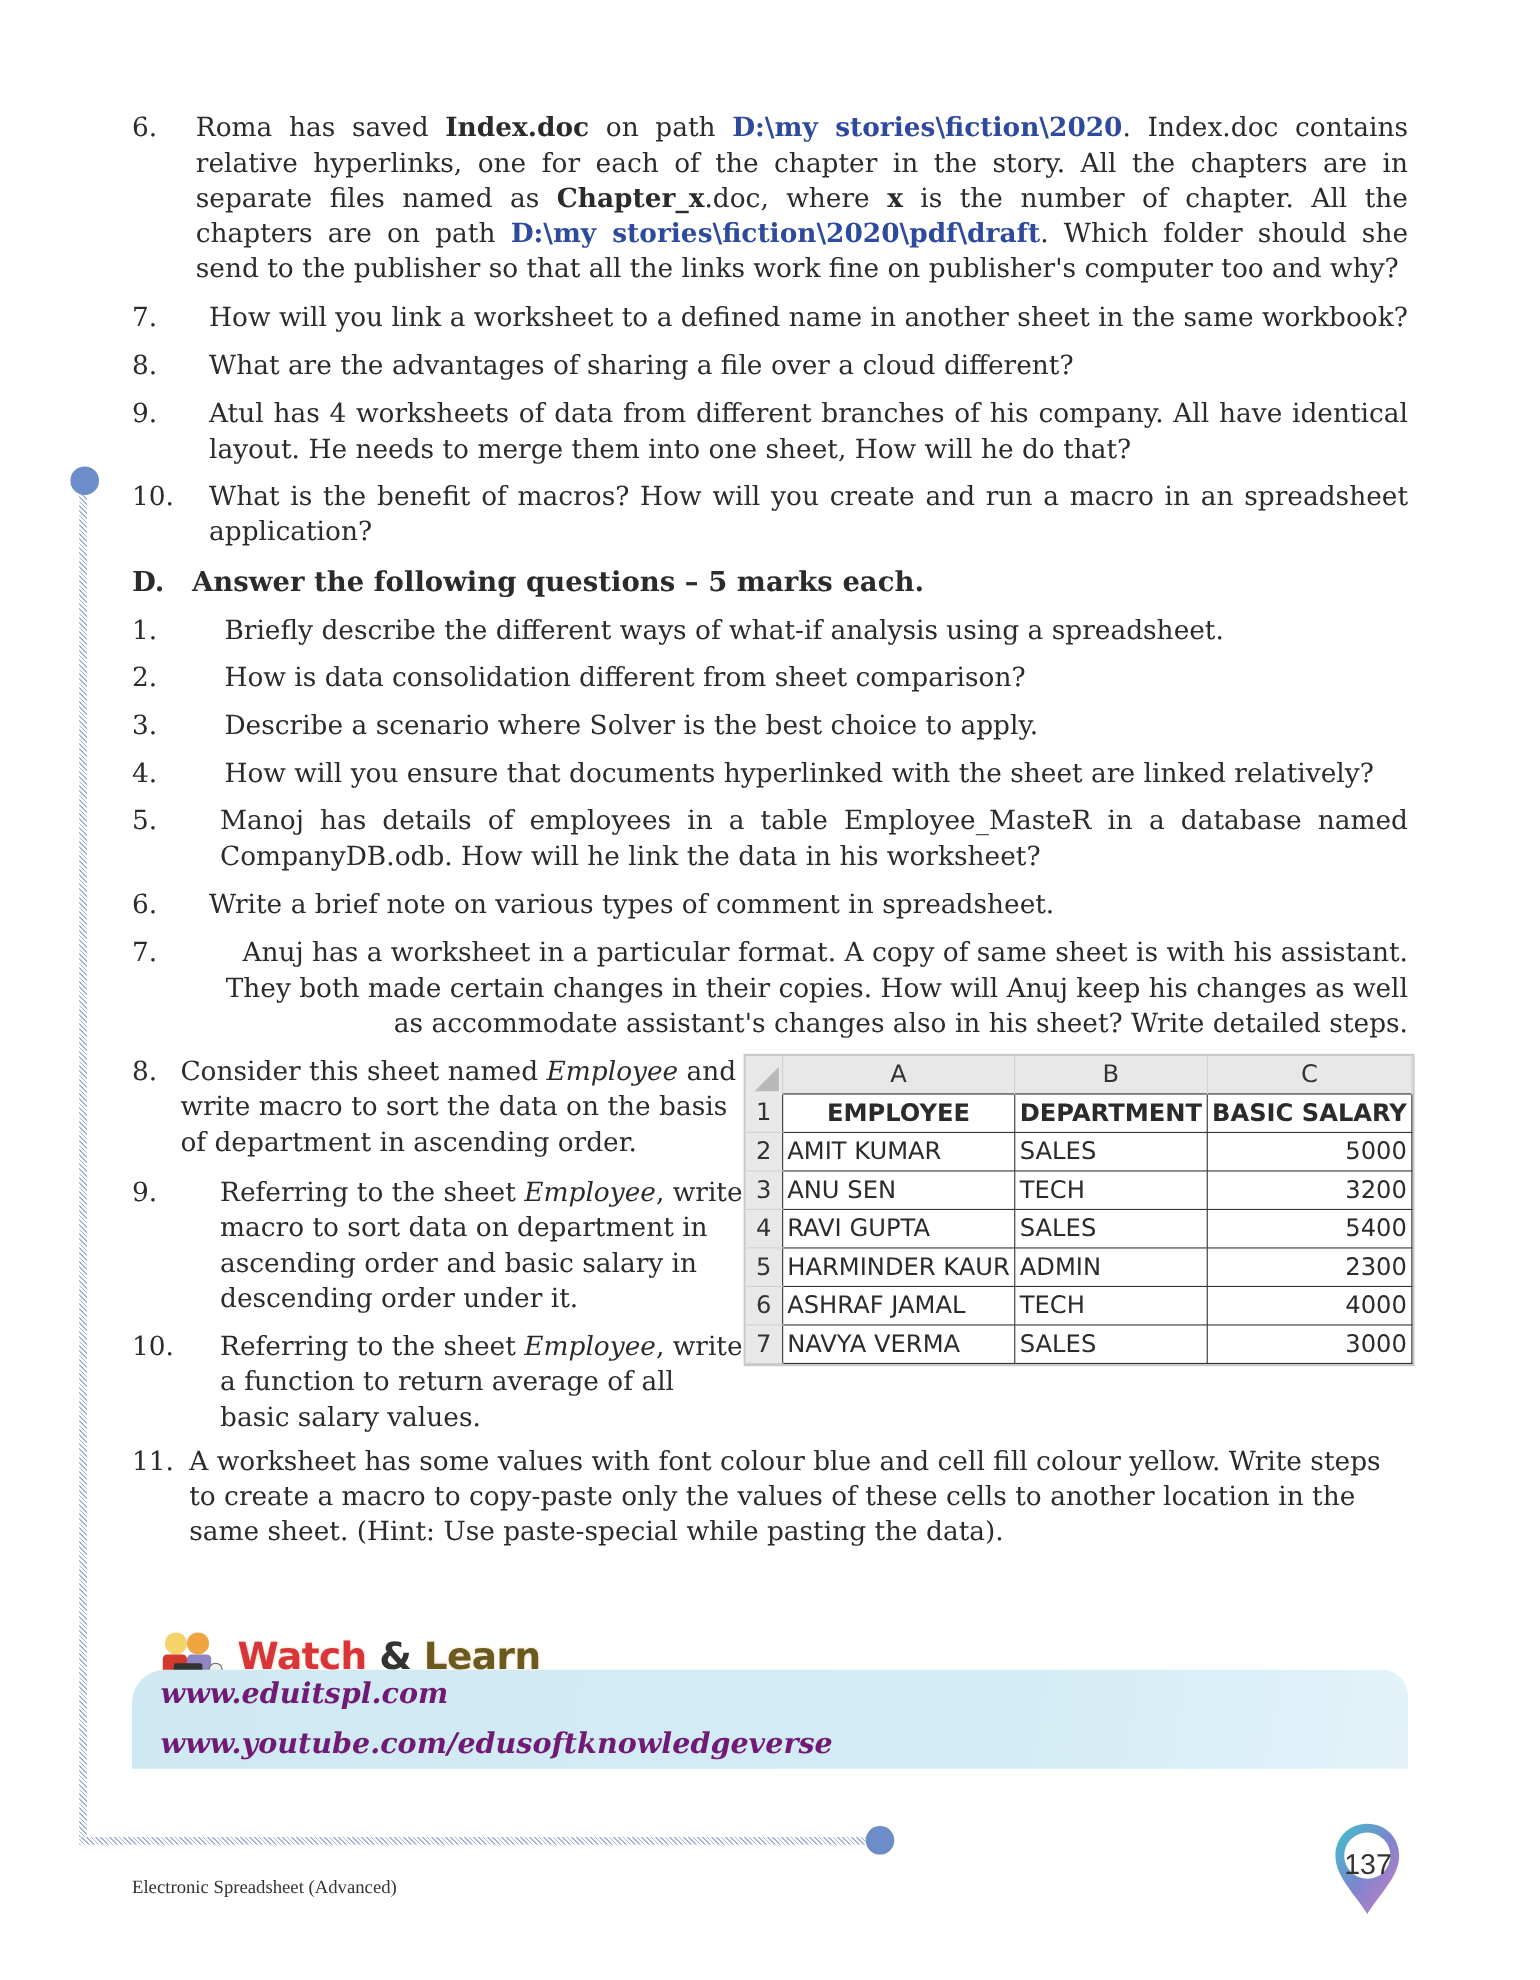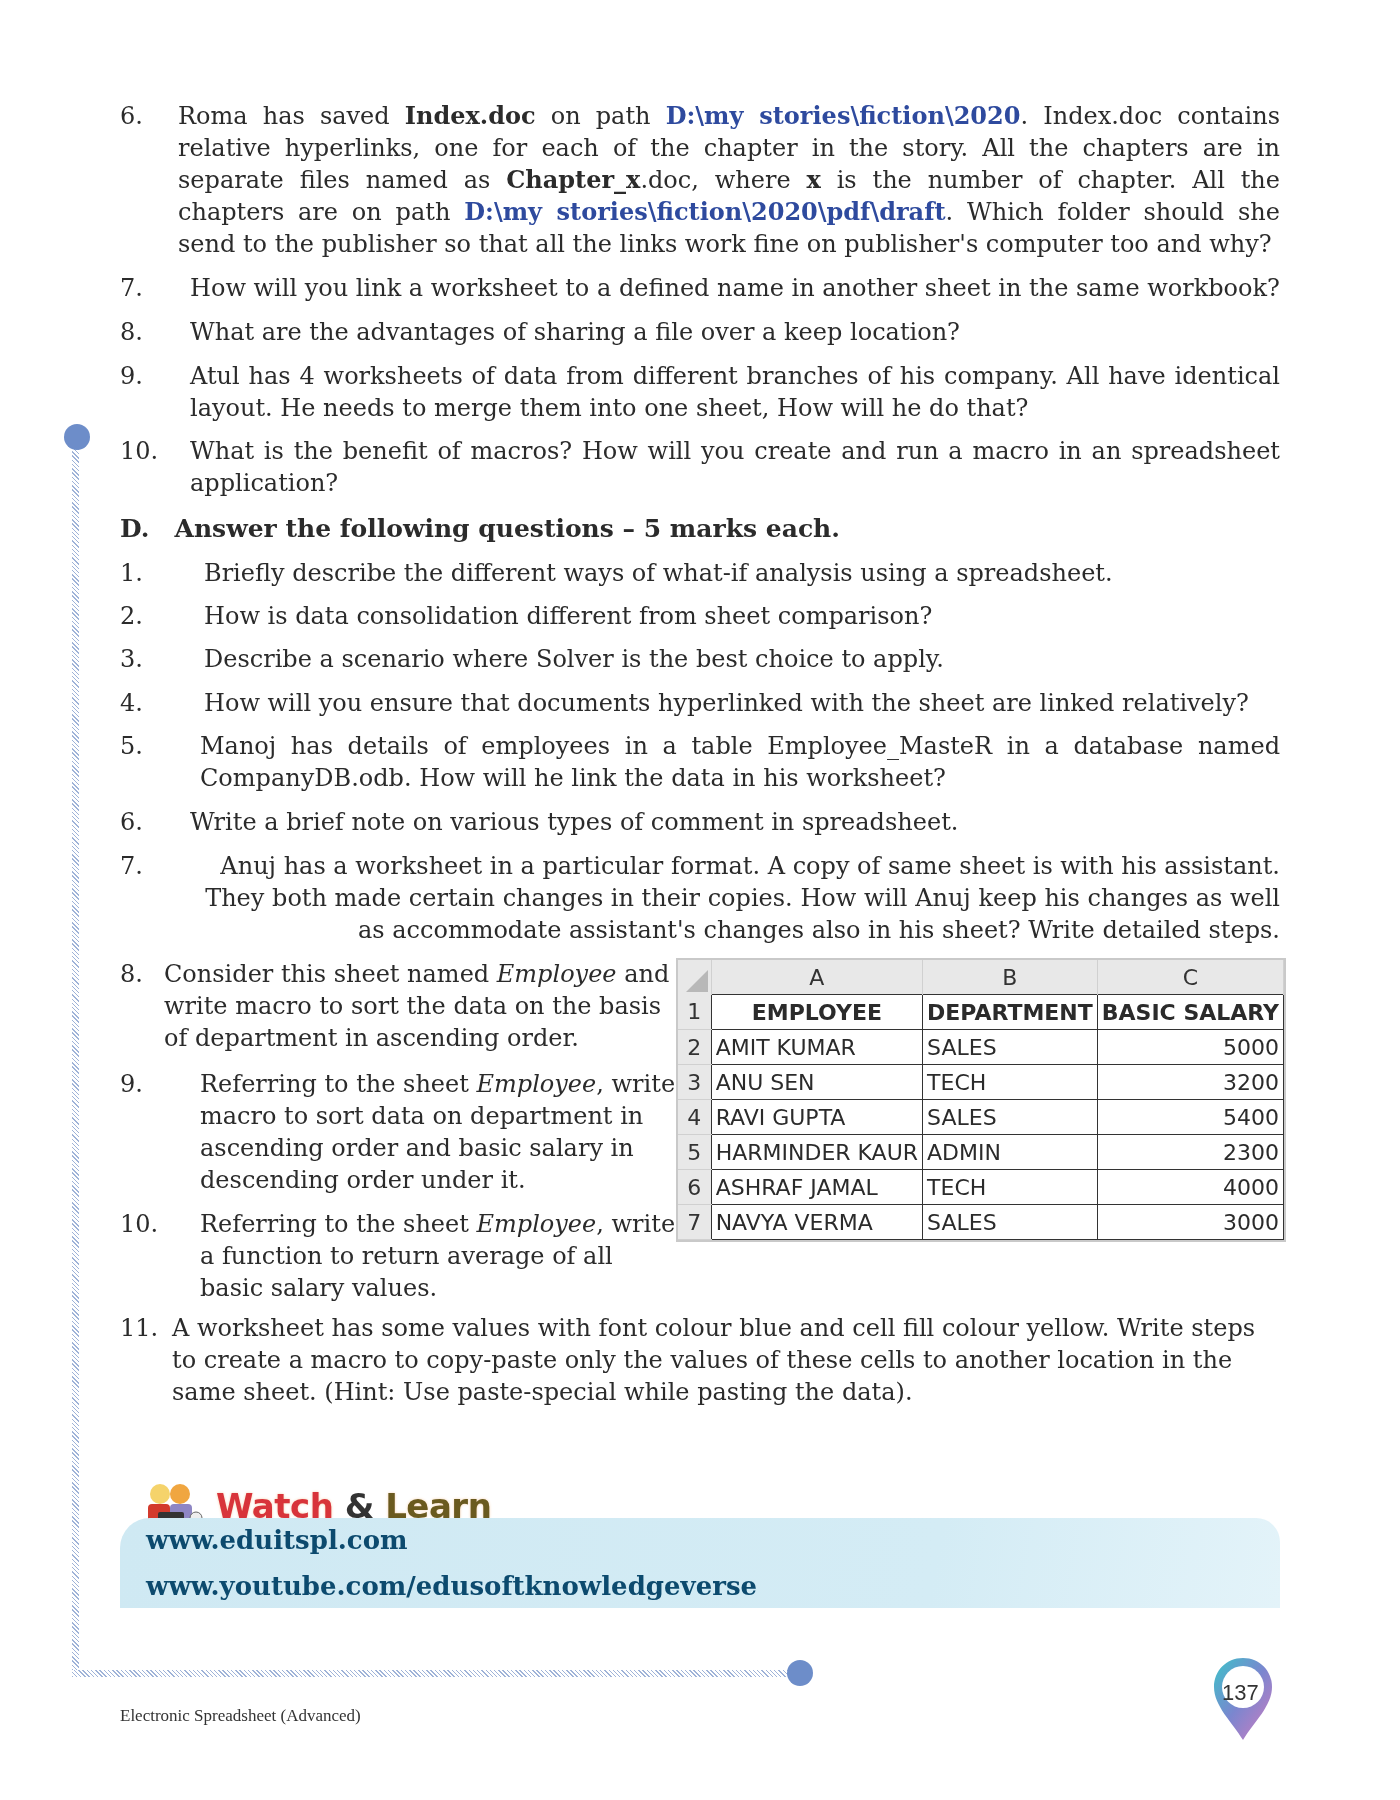--- a/index.html
+++ b/index.html
@@ -46,29 +46,29 @@
   
   .wl-logo{position:absolute;left:140px;top:1482px;width:80px;height:48px;}
   .wl-title{position:absolute;left:216px;top:1486px;font-family:"DejaVu Sans","Liberation Sans",sans-serif;
     font-weight:bold;font-size:34px;letter-spacing:-0.5px;}
   .wl-watch{color:#d8343a;text-shadow:0 0 3px #f7d2b0;}
   .wl-amp{color:#333;}
   .wl-learn{color:#6a5a1f;text-shadow:0 0 3px #f7d2b0;}
   .banner{position:absolute;left:120px;top:1518px;width:1160px;height:90px;
     background:linear-gradient(100deg,#cfe9f3 0%,#d4ecf5 70%,#e3f3f9 100%);border-top-left-radius:30px;border-top-right-radius:24px;}
   .url{position:absolute;left:146px;font-family:"DejaVu Serif","Liberation Serif",serif;
-    font-weight:bold;font-size:26px;color:#0c4a6e;}
+    font-style:italic;font-weight:bold;font-size:26px;color:#701a75;}
   .url1{top:1525px;}
   .url2{top:1571px;}
 
   
   .footer{position:absolute;left:120px;top:1706px;font-family:"Liberation Serif","DejaVu Serif",serif;font-size:17px;color:#333;}
   .pin{position:absolute;left:1212px;top:1656px;width:62px;height:86px;}
-  .pin-num{position:absolute;left:1222px;top:1680px;width:42px;text-align:left;
-    font-family:"Liberation Sans","DejaVu Sans",sans-serif;font-size:22px;color:#333;}
+  .pin-num{position:absolute;left:1222px;top:1680px;width:42px;text-align:right;
+    font-family:"Liberation Sans","DejaVu Sans",sans-serif;font-size:26px;color:#333;}
 </style>
 </head>
 <body>
 
 <div class="page">
 
   <div class="vline"></div>
   <div class="hline"></div>
   <div class="dot dot-top"></div>
   <div class="dot dot-bottom"></div>
@@ -79,21 +79,21 @@
       <span>Roma has saved </span><span class="b">Index.doc</span><span> on path </span><span class="link">D:\my stories\fiction\2020</span><span>. Index.doc contains relative hyperlinks, one for each of the chapter in the story. All the chapters are in separate files named as </span><span class="b">Chapter_x</span><span>.doc, where </span><span class="b">x</span><span> is the number of chapter. All the chapters are on path </span><span class="link">D:\my stories\fiction\2020\pdf\draft</span><span>. Which folder should she send to the publisher so that all the links work fine on publisher's computer too and why?</span>
     </div>
   </div>
 
   <div class="q" style="top:272px;">
     <span class="num">7.</span>
     <div class="txt">How will you link a worksheet to a defined name in another sheet in the same workbook?</div>
   </div>
   <div class="q" style="top:316px;">
     <span class="num">8.</span>
-    <div class="txt">What are the advantages of sharing a file over a keep location?</div>
+    <div class="txt">What are the advantages of sharing a file over a cloud different?</div>
   </div>
   <div class="q" style="top:360px;">
     <span class="num">9.</span>
     <div class="txt">Atul has 4 worksheets of data from different branches of his company. All have identical layout. He needs to merge them into one sheet, How will he do that?</div>
   </div>
   <div class="q" style="top:435px;">
     <span class="num">10.</span>
     <div class="txt">What is the benefit of macros? How will you create and run a macro in an spreadsheet application?</div>
   </div>
 

